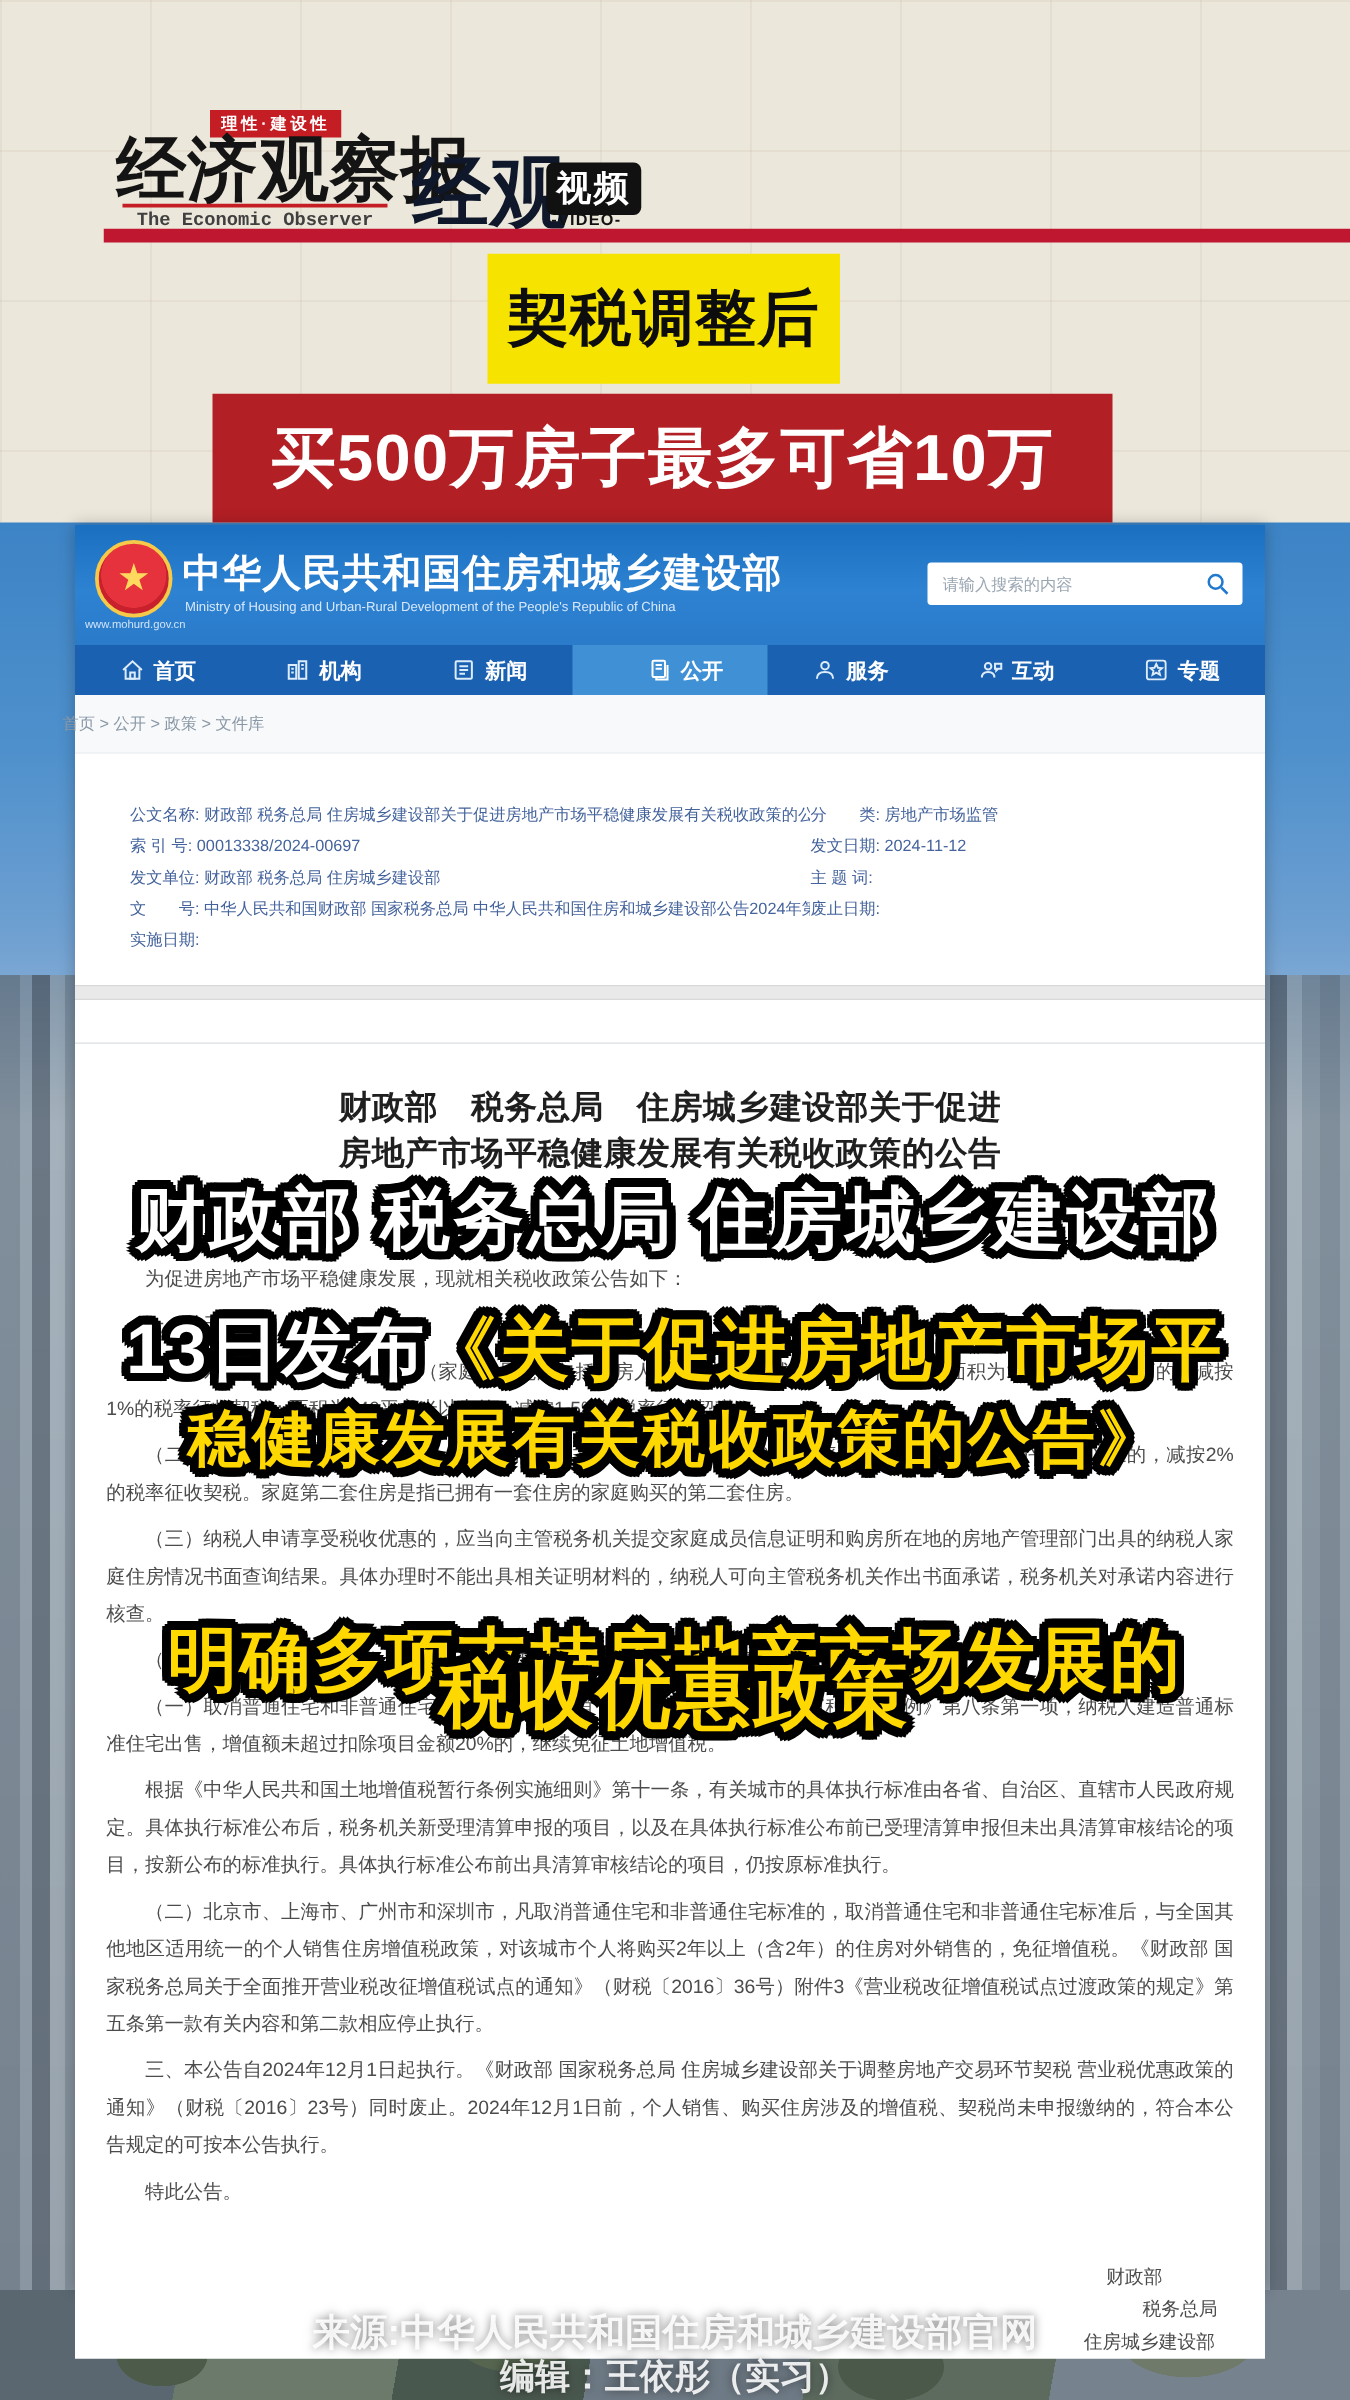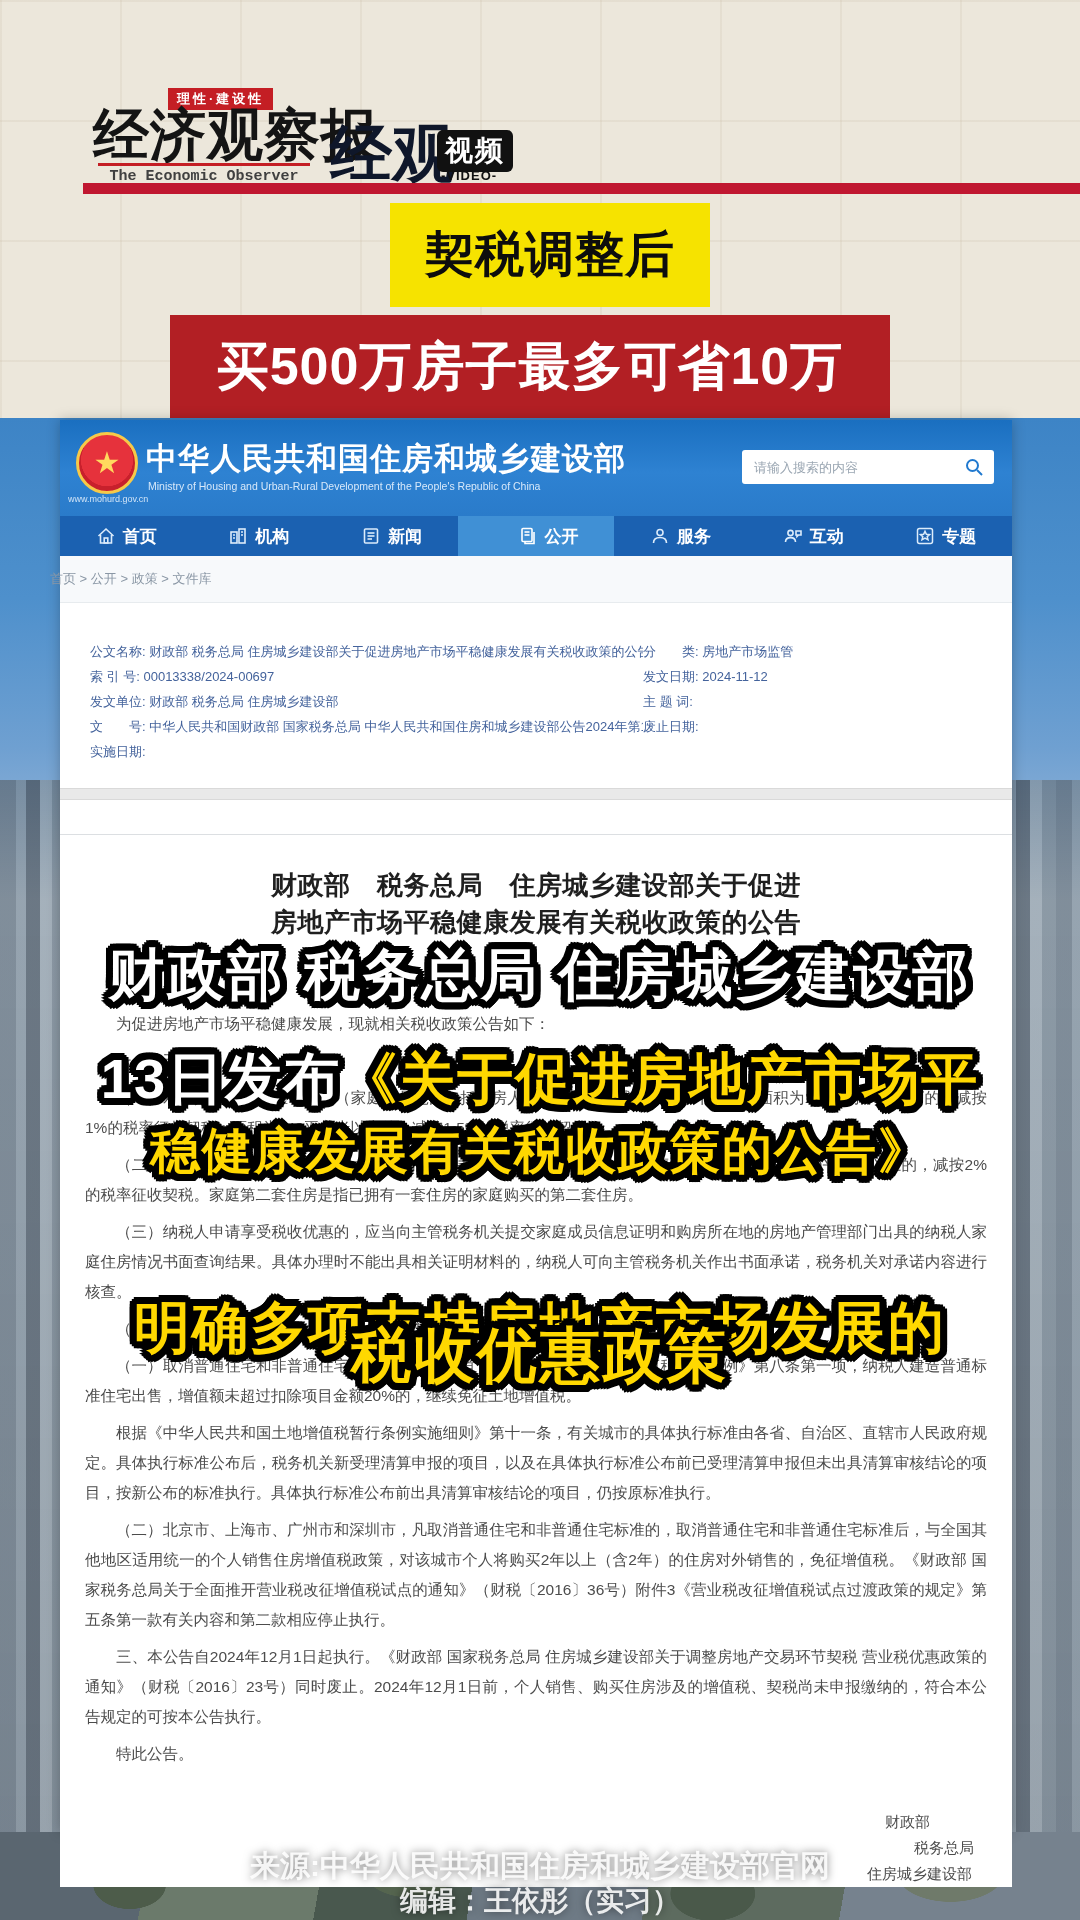--- a/index.html
+++ b/index.html
@@ -36,21 +36,21 @@
   .brand-en{position:absolute;left:104px;top:168px;width:200px;text-align:center;
     font-family:Liberation Mono, monospace;font-size:15px;font-weight:700;color:#404040;}
   .video-cn{position:absolute;left:330px;top:112px;font-size:62px;font-weight:900;color:#0f172a;
     font-family:Liberation Mono, monospace;}
   .video-badge{position:absolute;left:437px;top:130px;background:#111;color:#fff;border-radius:6px;
     font-size:28px;font-weight:900;padding:2px 8px;letter-spacing:2px;}
   .video-en{position:absolute;left:441px;top:168px;font-size:13px;font-weight:700;color:#111;letter-spacing:1px;}
   .red-bar{position:absolute;left:83px;top:183px;width:997px;height:11px;background:#c01730;}
 
   
-  .badge-yellow{position:absolute;left:390px;top:203px;width:320px;height:104px;background:#f6e300;
+  .badge-yellow{position:absolute;left:390px;top:203px;width:282px;height:104px;background:#f6e300;
     display:flex;align-items:center;justify-content:center;}
   .badge-yellow span{font-size:49px;font-weight:900;color:#0d0d0d;letter-spacing:1px;}
   .banner-red{position:absolute;left:170px;top:315px;width:720px;height:103px;background:#b21f24;
     display:flex;align-items:center;justify-content:center;}
   .banner-red span{font-size:52px;font-weight:900;color:#fff;letter-spacing:1px;}
 
   
   .site-panel{position:absolute;left:60px;top:420px;width:952px;height:1412px;background:#fff;
     box-shadow:0 0 12px rgba(0,0,0,.25);}
   .site-header{position:relative;height:96px;background:linear-gradient(180deg,#1a6fc0,#2e82d2 55%,#2a7bca);}
@@ -72,21 +72,21 @@
   .nav-item{flex:1;display:flex;align-items:center;justify-content:center;gap:7px;color:#fff;
     font-size:17px;font-weight:700;cursor:pointer;}
   .nav-item.active{background:#4090d5;padding-left:24px;}
   .nav-item svg{display:block;}
 
   .breadcrumb-row{height:46px;background:#f7f9fb;border-bottom:1px solid #e7ebee;display:flex;align-items:center;}
   .breadcrumb{margin-left:-10px;font-size:13px;color:#8a97a5;white-space:nowrap;}
 
   
   .doc-area{position:relative;background:#fff;}
-  .meta-box{padding:36px 30px 6px 30px;}
+  .meta-box{padding:36px 30px 6px 44px;}
   .meta-cols{display:flex;}
   .meta-col-l{width:62%;}
   .meta-col-r{width:38%;}
   .meta-row{display:flex;font-size:13px;color:#44639c;line-height:25px;}
   .meta-row .lab{white-space:pre;flex:none;}
   .meta-row .val{white-space:nowrap;overflow:hidden;}
   .gray-strip{height:10px;background:#e9e9e9;border-top:1px solid #d9d9d9;border-bottom:1px solid #d9d9d9;margin-top:18px;}
   .doc-hr{height:1px;background:#dcdfe2;margin:34px 0 0 0;}
   .doc-title{margin:32px 40px 0;text-align:center;font-size:26px;font-weight:700;color:#1f1f1f;
     line-height:37px;letter-spacing:.5px;}

